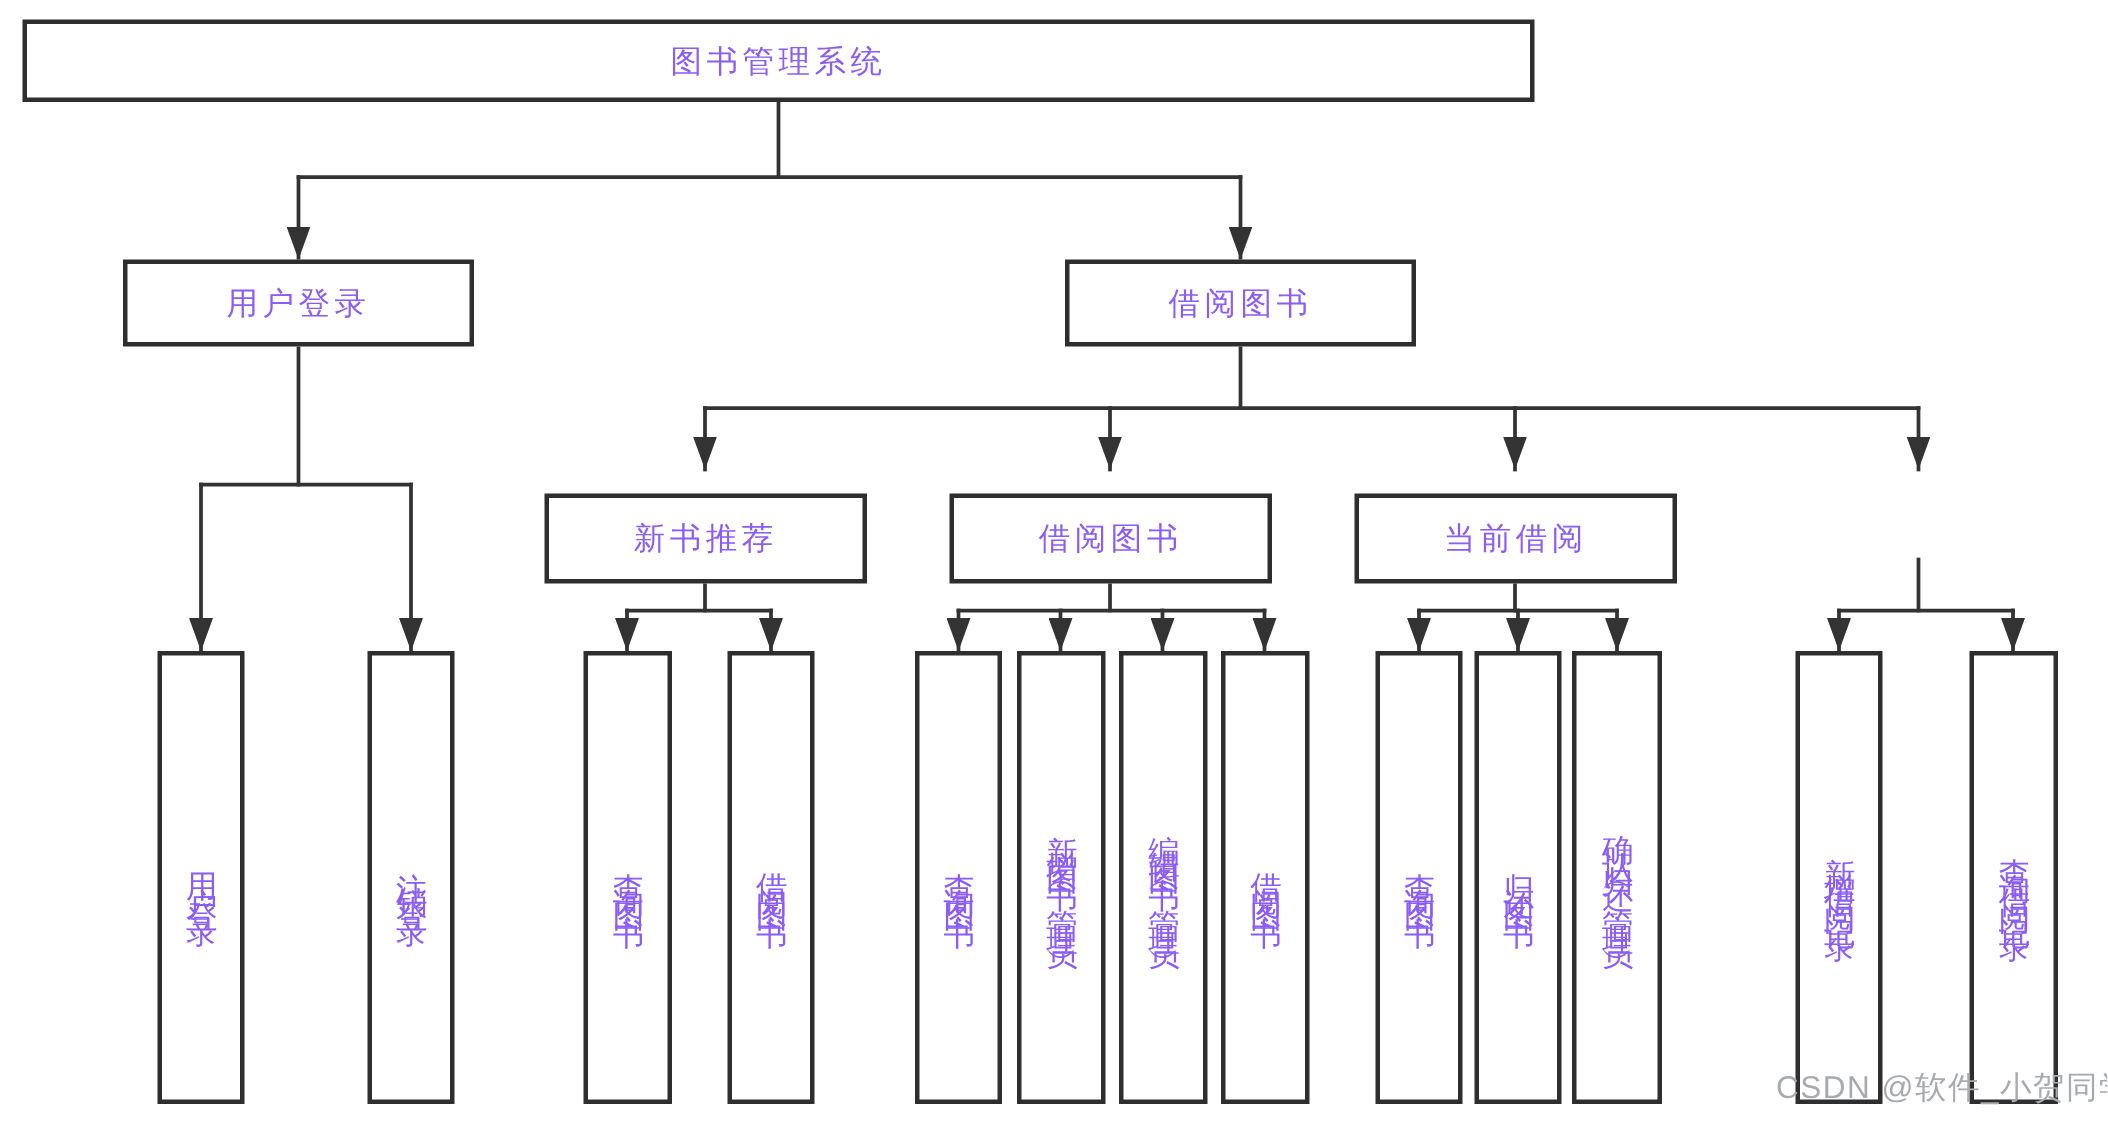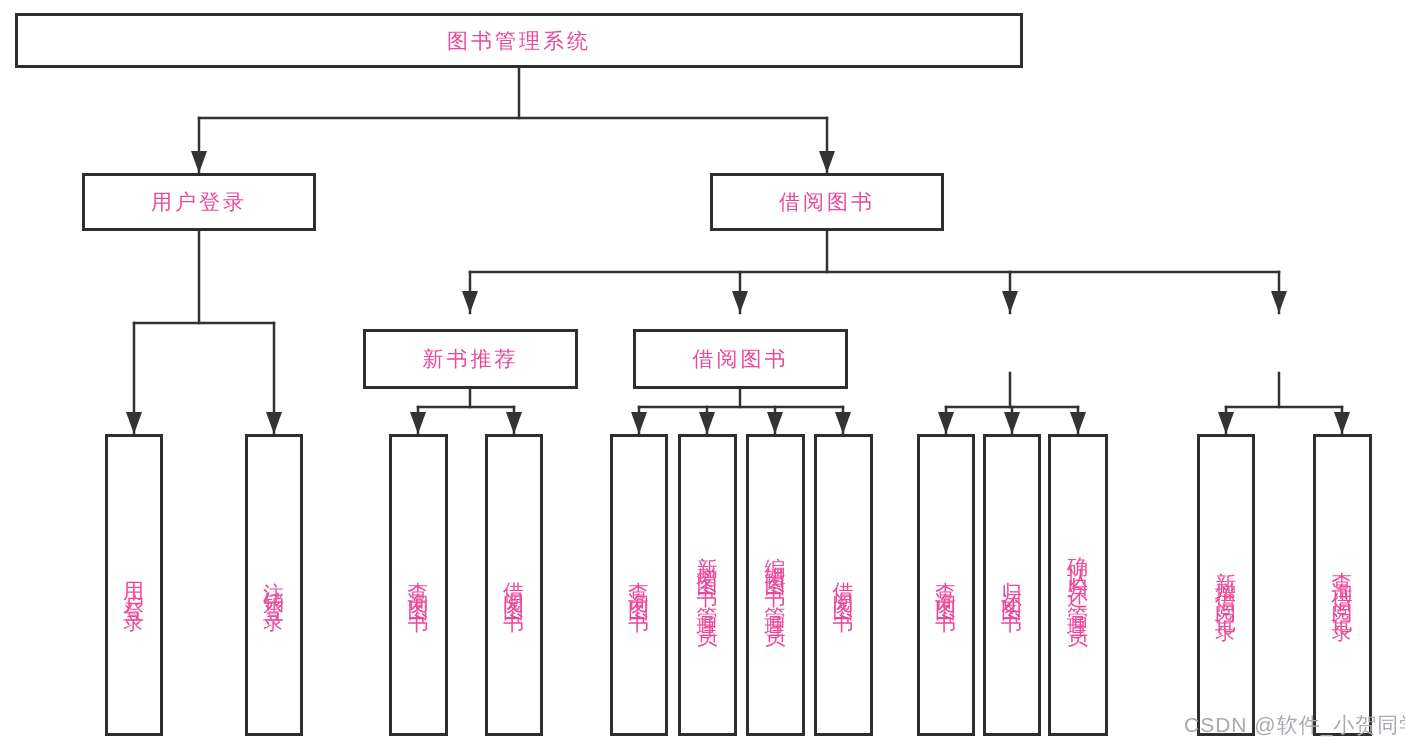--- a/index.html
+++ b/index.html
@@ -10,21 +10,21 @@
     font-family:"Liberation Sans","DejaVu Sans",sans-serif;
     overflow:hidden;
   }
   #connectors{position:absolute;left:0;top:0;width:1405px;height:747px;}
   .box{
     position:absolute;
     box-sizing:border-box;
     background:#ffffff;
     border:3px solid #2e2e2e;
     display:flex;align-items:center;justify-content:center;
-    color:#ec4899;
+    color:#8b5cf6;
     font-size:21px;
     letter-spacing:3px;
     white-space:nowrap;
   }
   .vbox{
     writing-mode:vertical-rl;
     letter-spacing:10px;
     font-size:21px;
     line-height:1;
   }
@@ -95,20 +95,21 @@
     </g>
   </svg>
 
   <div class="box" style="left:15px;top:13px;width:1008px;height:55px;">图书管理系统</div>
 
   <div class="box" style="left:82px;top:173px;width:234px;height:58px;">用户登录</div>
   <div class="box" style="left:710px;top:173px;width:234px;height:58px;">借阅图书</div>
 
   <div class="box hrow" style="left:363px;">新书推荐</div>
   <div class="box hrow" style="left:633px;">借阅图书</div>
+  <div class="box hrow" style="left:903px;">当前借阅</div>
 
   <div class="box vbox leaf" style="left:105px;">用户登录</div>
   <div class="box vbox leaf" style="left:245px;">注销登录</div>
 
   <div class="box vbox leaf" style="left:389px;width:59px;">查询图书</div>
   <div class="box vbox leaf" style="left:485px;">借阅图书</div>
 
   <div class="box vbox leaf" style="left:610px;">查询图书</div>
   <div class="box vbox leaf" style="left:678px;width:59px;">新增图书（管理员）</div>
   <div class="box vbox leaf" style="left:746px;width:59px;">编辑图书（管理员）</div>

